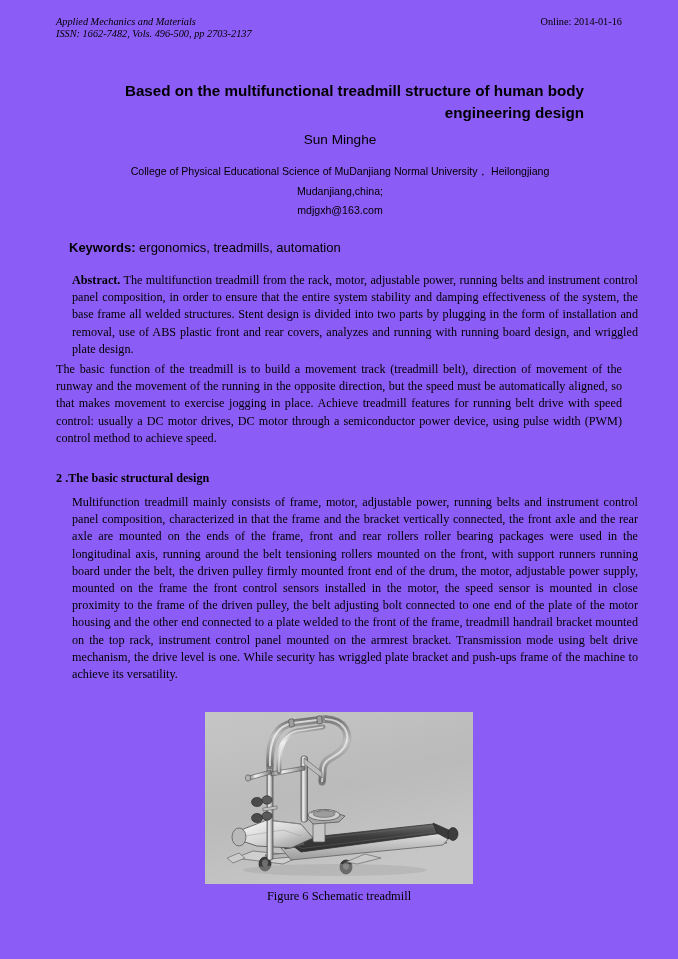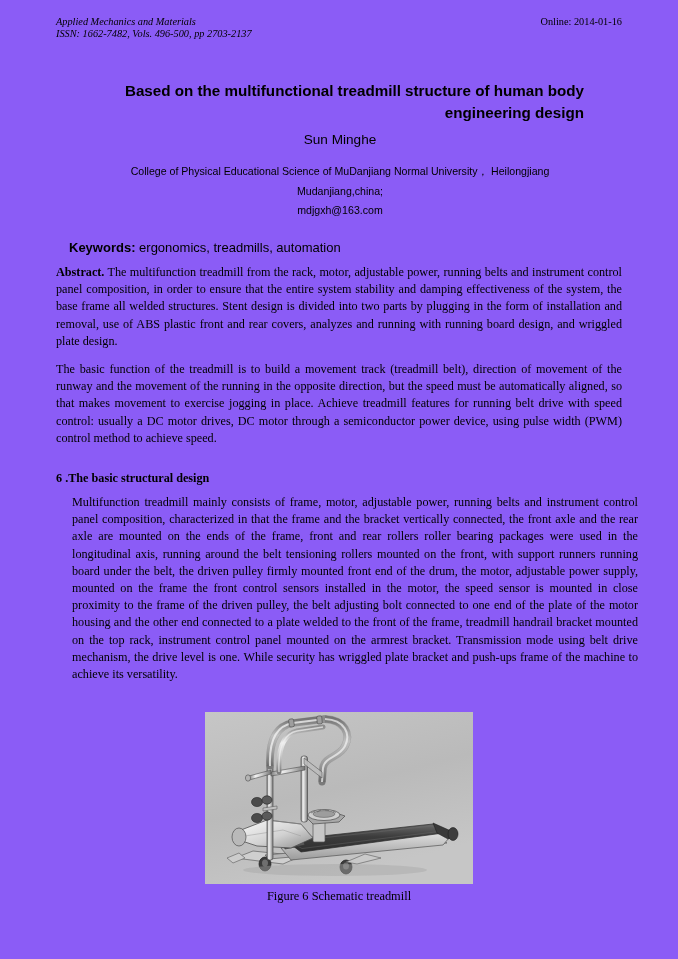--- a/index.html
+++ b/index.html
@@ -107,21 +107,21 @@
   
   .body-block {
     position: absolute;
     left: 56px;
     width: 566px;
     font-size: 12.2px;
     line-height: 17.2px;
     text-align: justify;
     text-justify: inter-word;
   }
-  .abstract { top: 264px; }
+  .abstract { top: 272px; margin-left: 16px; }
   .abstract-2 { top: 361px; }
 
   .section-head {
     position: absolute;
     left: 56px;
     top: 470px;
     width: 566px;
     font-weight: bold;
     font-size: 12.2px;
     line-height: 16px;
@@ -183,21 +183,21 @@
   <div class="keywords">
     <b>Keywords:</b><span> ergonomics, treadmills, automation</span>
   </div>
 
   <div class="body-block abstract">
     <b>Abstract.</b><span> The multifunction treadmill from the rack, motor, adjustable power, running belts and instrument control panel composition, in order to ensure that the entire system stability and damping effectiveness of the system, the base frame all welded structures. Stent design is divided into two parts by plugging in the form of installation and removal, use of ABS plastic front and rear covers, analyzes and running with running board design, and wriggled plate design.</span>
   </div>
 
   <div class="body-block abstract-2">The basic function of the treadmill is to build a movement track (treadmill belt), direction of movement of the runway and the movement of the running in the opposite direction, but the speed must be automatically aligned, so that makes movement to exercise jogging in place. Achieve treadmill features for running belt drive with speed control: usually a DC motor drives, DC motor through a semiconductor power device, using pulse width (PWM) control method to achieve speed.</div>
 
-  <div class="section-head">6 .The basic structural design</div>
+  <div class="section-head">2 .The basic structural design</div>
 
   <div class="body-block body-main">Multifunction treadmill mainly consists of frame, motor, adjustable power, running belts and instrument control panel composition, characterized in that the frame and the bracket vertically connected, the front axle and the rear axle are mounted on the ends of the frame, front and rear rollers roller bearing packages were used in the longitudinal axis, running around the belt tensioning rollers mounted on the front, with support runners running board under the belt, the driven pulley firmly mounted front end of the drum, the motor, adjustable power supply, mounted on the frame the front control sensors installed in the motor, the speed sensor is mounted in close proximity to the frame of the driven pulley, the belt adjusting bolt connected to one end of the plate of the motor housing and the other end connected to a plate welded to the front of the frame, treadmill handrail bracket mounted on the top rack, instrument control panel mounted on the armrest bracket. Transmission mode using belt drive mechanism, the drive level is one. While security has wriggled plate bracket and push-ups frame of the machine to achieve its versatility.</div>
 
   <div class="figure-wrap">
     <div class="figure-box">
       <svg width="268" height="172" viewBox="0 0 268 172" xmlns="http://www.w3.org/2000/svg">
         <defs>
           <linearGradient id="tube" x1="0" y1="0" x2="1" y2="0">
             <stop offset="0%" stop-color="#7e7e7e"></stop>
             <stop offset="30%" stop-color="#f2f2f2"></stop>

